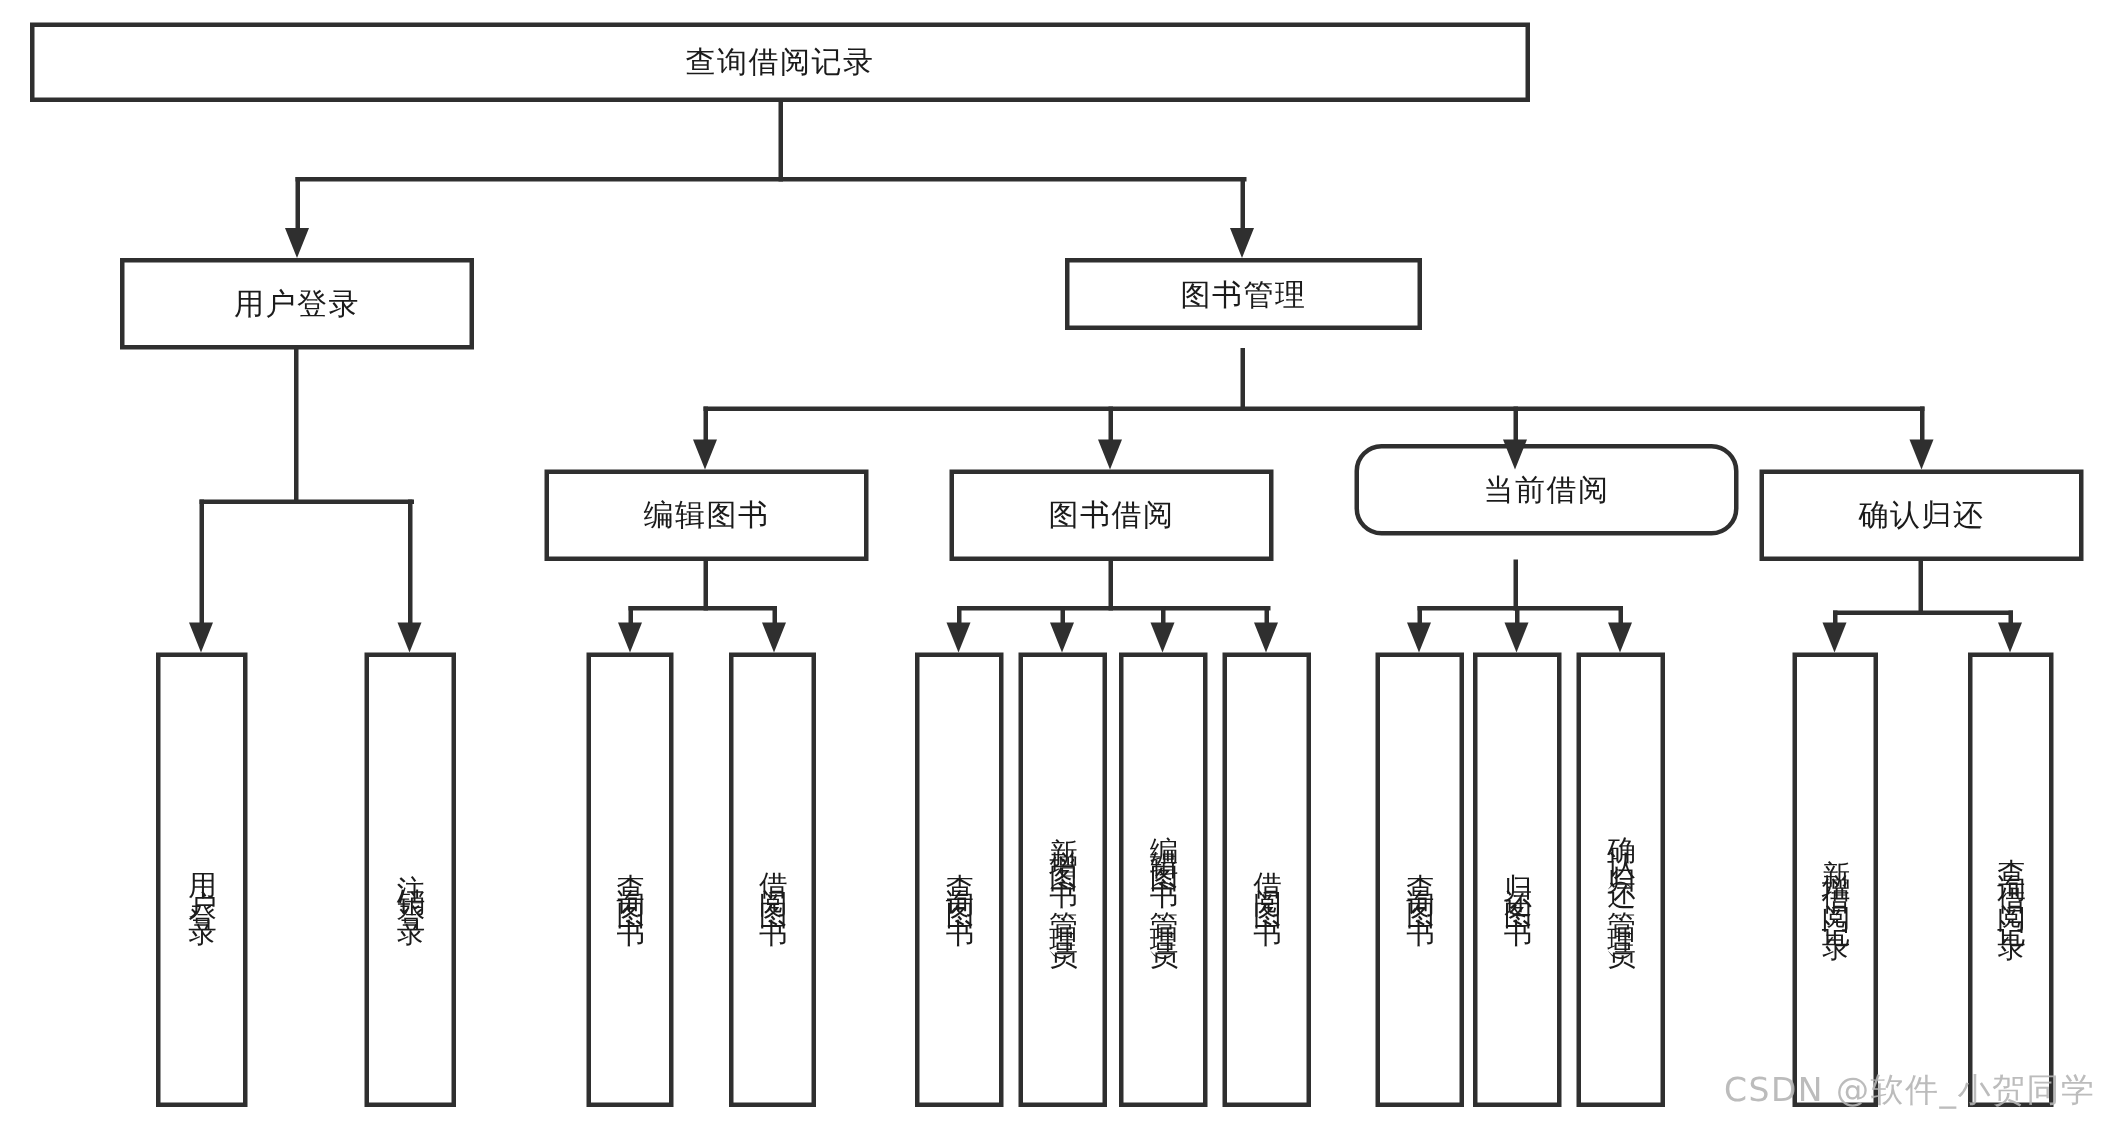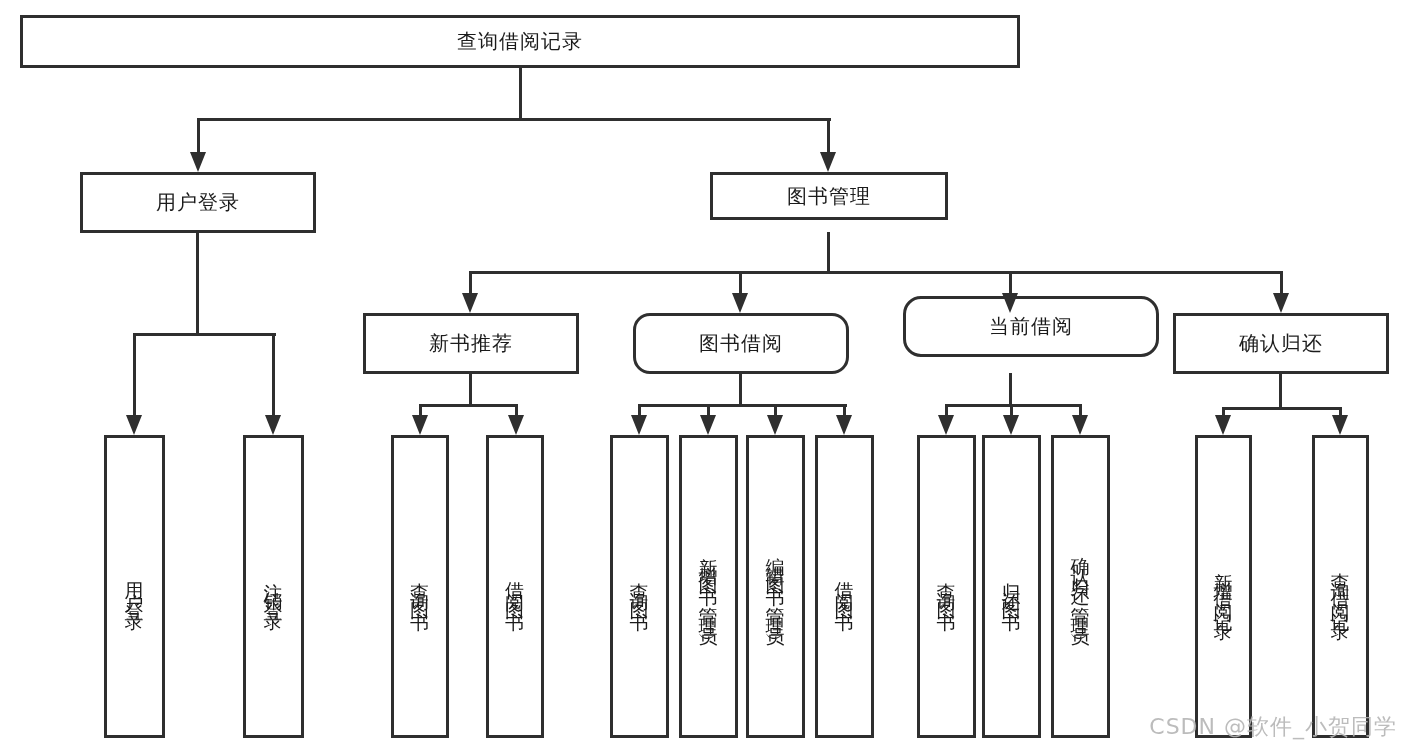--- a/index.html
+++ b/index.html
@@ -30,21 +30,21 @@
   .ar{
     position:absolute;display:block;width:0;height:0;
     border-left:8px solid transparent;border-right:8px solid transparent;
     border-top:20px solid var(--line);
   }
   
   .n-root{left:20px;top:15px;width:1000px;height:53px;}
   .n-l2a{left:80px;top:172px;width:236px;height:61px;}
   .n-l2b{left:710px;top:172px;width:238px;height:48px;}
   .n-s0{left:363px;top:313px;width:216px;height:61px;}
-  .n-s1{left:633px;top:313px;width:216px;height:61px;border-radius:17px;}
+  .n-s1{left:633px;top:313px;width:216px;height:61px;}
   .n-s2{left:903px;top:296px;width:256px;height:61px;border-radius:18px;}
   .n-s3{left:1173px;top:313px;width:216px;height:61px;}
   .leaf{top:435px;height:303px;}
   .n-g1a{left:104px;width:61px;} .n-g1b{left:243px;width:61px;}
   .n-g2a{left:391px;width:58px;} .n-g2b{left:486px;width:58px;}
   .n-g3a{left:610px;width:59px;} .n-g3b{left:679px;width:59px;}
   .n-g3c{left:746px;width:59px;} .n-g3d{left:815px;width:59px;}
   .n-g4a{left:917px;width:59px;} .n-g4b{left:982px;width:59px;}
   .n-g4c{left:1051px;width:59px;}
   .n-g5a{left:1195px;width:57px;} .n-g5b{left:1312px;width:57px;}
@@ -55,21 +55,21 @@
 </style>
 </head>
 <body>
 
 <div class="canvas">
 
   <div class="node h n-root">查询借阅记录</div>
   <div class="node h n-l2a">用户登录</div>
   <div class="node h n-l2b">图书管理</div>
 
-  <div class="node h n-s0">新书推荐</div>
+  <div class="node h n-s0">编辑图书</div>
   <div class="node h n-s1">图书借阅</div>
   <div class="node h n-s2">当前借阅</div>
   <div class="node h n-s3">确认归还</div>
 
   <div class="node v leaf n-g1a">
       <span class="vt">用户登录</span>
     </div>
   <div class="node v leaf n-g1b">
       <span class="vt">注销登录</span>
     </div>

